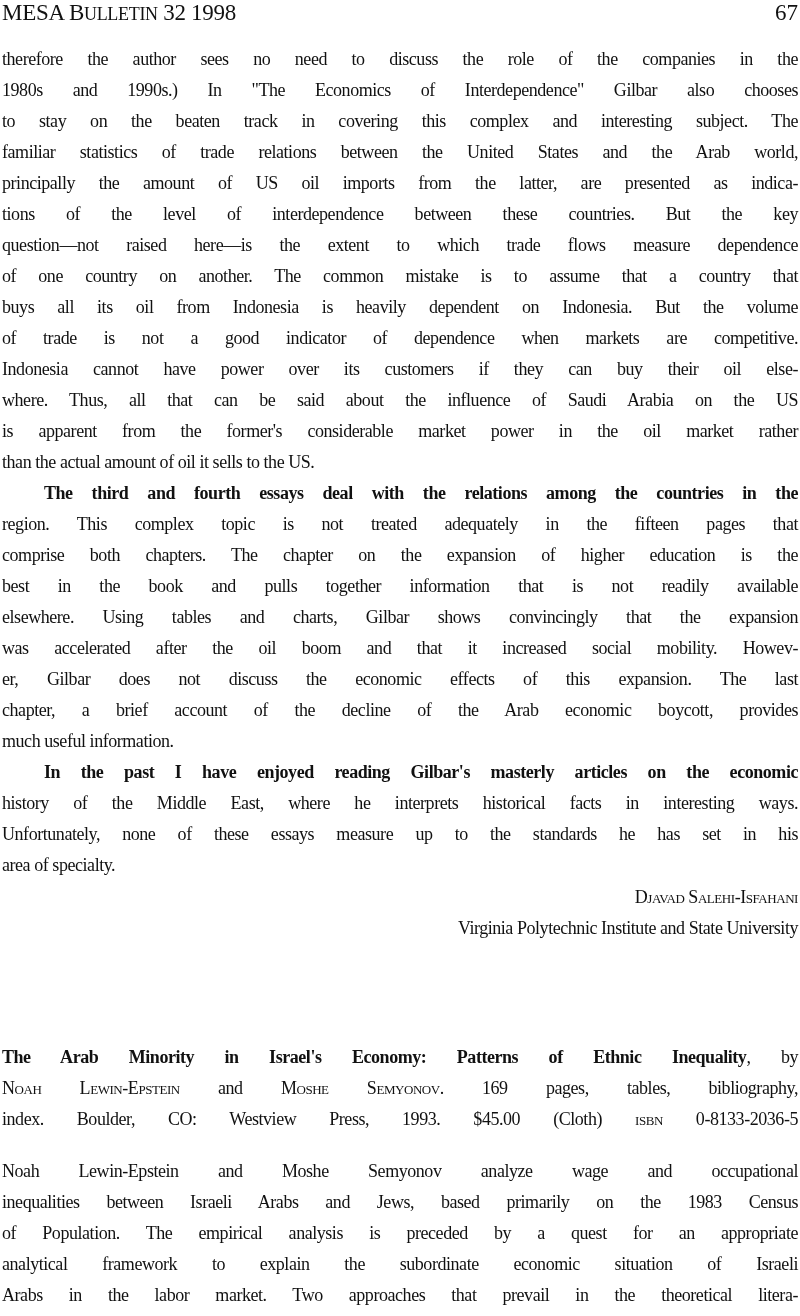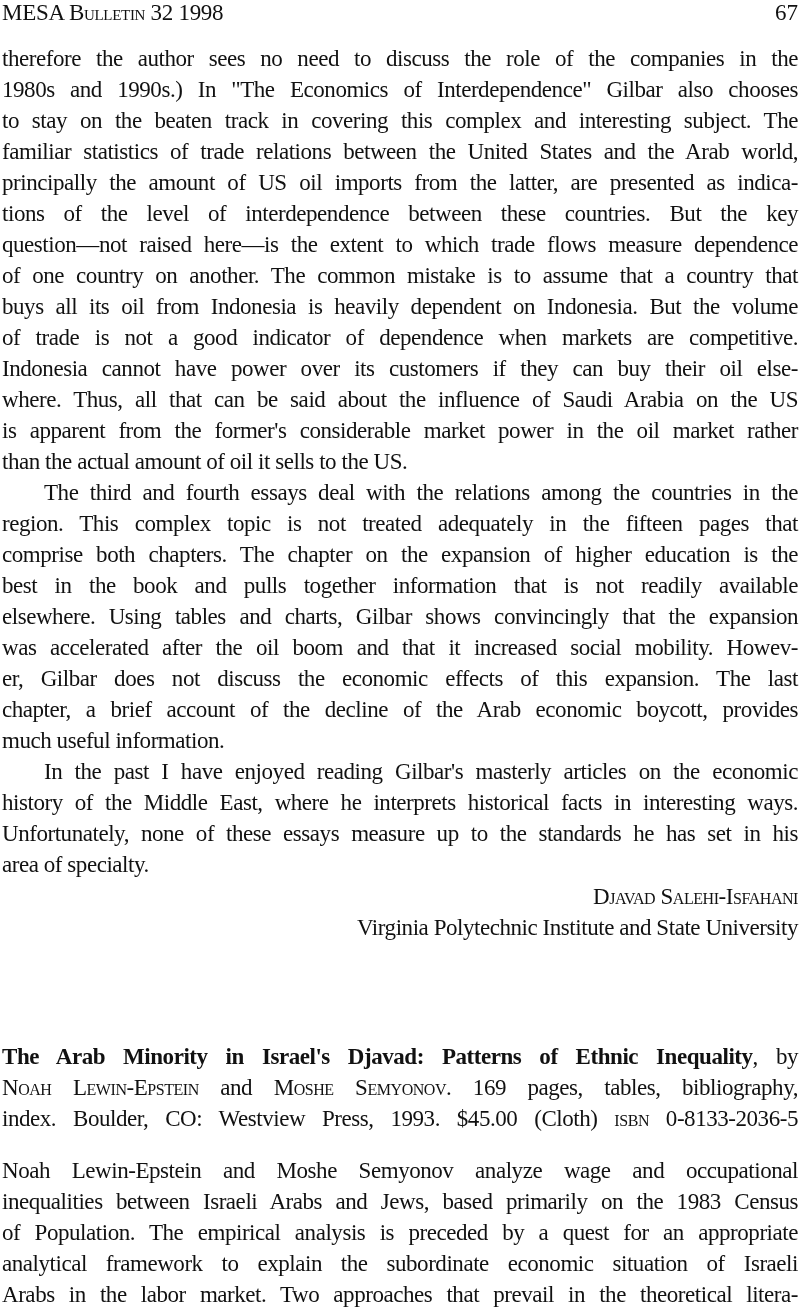--- a/index.html
+++ b/index.html
@@ -7,34 +7,34 @@
     width: 800px; height: 1316px; overflow: hidden; position: relative;
     font-family: "Liberation Serif", "DejaVu Serif", serif;
     color: #111111;
   }
   .header {
     position: absolute; left: 0; top: 0; width: 800px; height: 30px;
   }
   .header .title {
     position: absolute; left: 2px; top: 0px; font-size: 23px; letter-spacing: -0.3px;
   }
-  .header .title .sc { font-size: 15px; }
+  .header .title .sc { font-size: 18px; }
   .header .page {
     position: absolute; right: 2px; top: 0px; font-size: 23px;
   }
   .line {
     position: absolute; left: 2px; width: 796px; height: 30px;
-    font-size: 23px; line-height: 30px;
+    font-size: 18px; line-height: 30px;
     text-align: justify; text-align-last: justify;
     white-space: nowrap; overflow: visible;
     letter-spacing: -0.45px;
   }
   .line.last { text-align-last: left; }
   .line.right { text-align: center; text-align-last: right; }
-  .line.indent { text-indent: 42px; }
+  .line.indent { text-indent: 42px; font-weight: bold; }
   .sc { font-variant: small-caps; }
   .it { }
   .b { font-weight: bold; }
 </style>
 </head>
 <body>
 
 <div class="header">
   <div class="title"><span>MESA B</span><span class="sc">ULLETIN</span><span> 32 1998</span></div>
   <div class="page">67</div>
@@ -70,21 +70,21 @@
   <div class="line indent" style="top:757px">In the past I have enjoyed reading Gilbar's masterly articles on the economic</div>
   <div class="line" style="top:788px">history of the Middle East, where he interprets historical facts in interesting ways.</div>
   <div class="line" style="top:819px">Unfortunately, none of these essays measure up to the standards he has set in his</div>
   <div class="line last" style="top:850px">area of specialty.</div>
 
   <div class="line right sc" style="top:882px">Djavad Salehi-Isfahani</div>
   <div class="line right it" style="top:913px">Virginia Polytechnic Institute and State University</div>
 </div>
 
 <div>
-  <div class="line" style="top:1042px"><span class="b">The Arab Minority in Israel's Djavad: Patterns of Ethnic Inequality</span><span>, by</span></div>
+  <div class="line" style="top:1042px"><span class="b">The Arab Minority in Israel's Economy: Patterns of Ethnic Inequality</span><span>, by</span></div>
   <div class="line" style="top:1073px"><span class="sc">Noah Lewin-Epstein</span><span> and </span><span class="sc">Moshe Semyonov</span><span>.  169 pages, tables, bibliography,</span></div>
   <div class="line" style="top:1104px"><span>index. Boulder, CO: Westview Press, 1993. $45.00 (Cloth)</span> <span class="sc">isbn</span> <span>0-8133-2036-5</span></div>
 
   <div class="line" style="top:1156px">Noah Lewin-Epstein and Moshe Semyonov analyze wage and occupational</div>
   <div class="line" style="top:1187px">inequalities between Israeli Arabs and Jews, based primarily on the 1983 Census</div>
   <div class="line" style="top:1218px">of Population.  The empirical analysis is preceded by a quest for an appropriate</div>
   <div class="line" style="top:1249px">analytical framework to explain the subordinate economic situation of Israeli</div>
   <div class="line" style="top:1280px">Arabs in the labor market.  Two approaches that prevail in the theoretical litera-</div>
   <div class="line" style="top:1311px">ture on ethnic economic subordination are identified.  The political approach</div>
 

